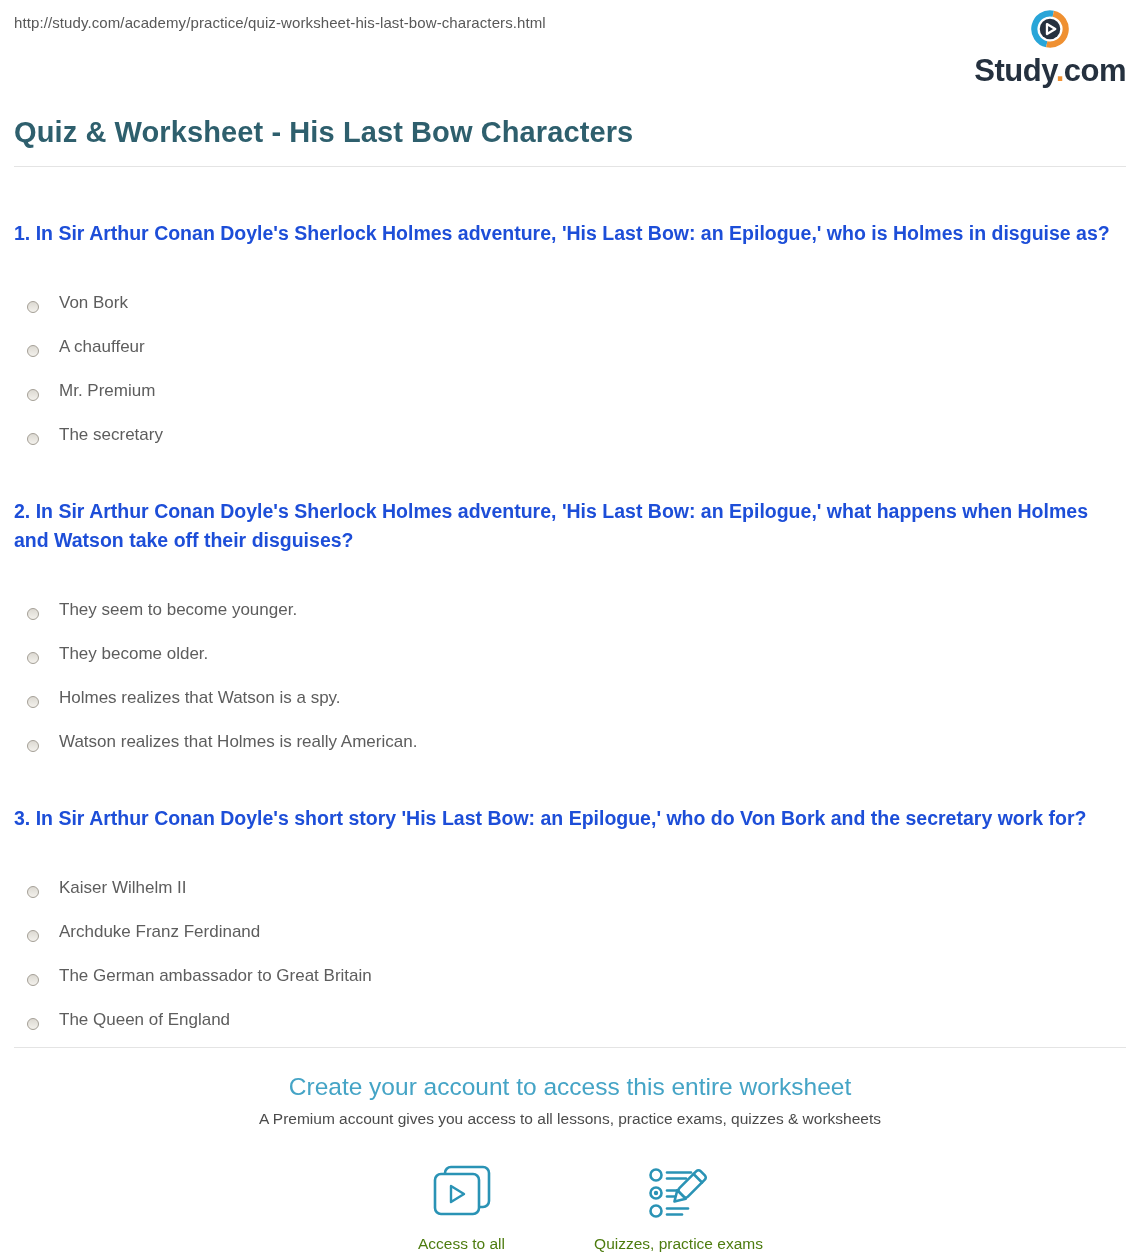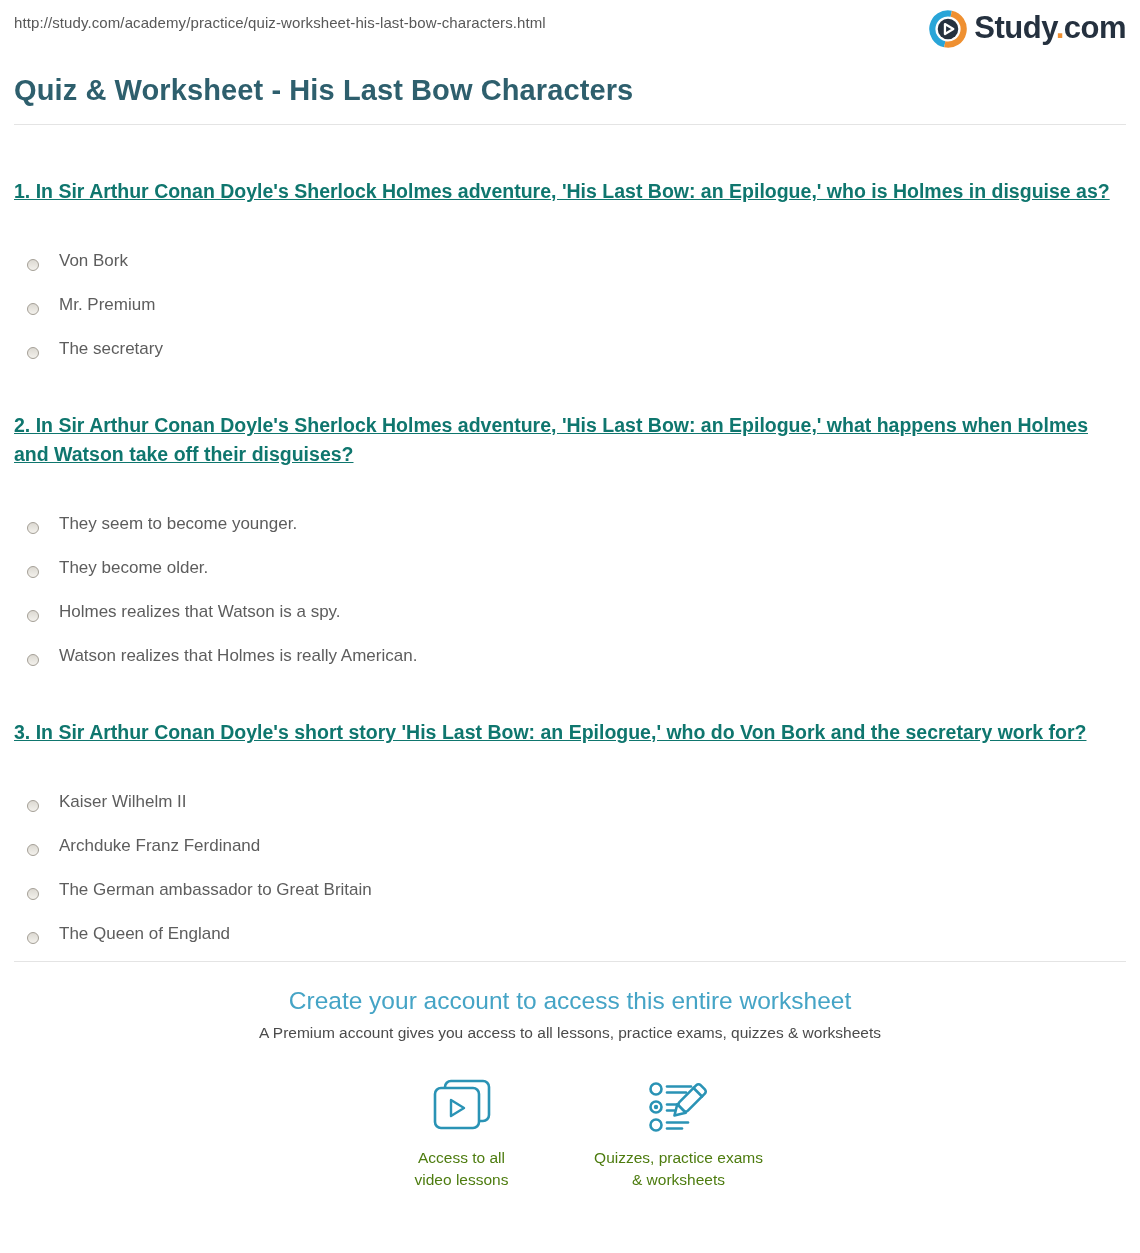--- a/index.html
+++ b/index.html
@@ -19,21 +19,21 @@
     justify-content: space-between;
     align-items: flex-start;
     padding-top: 10px;
   }
   .url {
     font-size: 15px;
     color: #585858;
     padding-top: 4px;
     letter-spacing: 0.1px;
   }
-  .logo { display: flex; align-items: center; gap: 7px; }
+  .logo { display: flex; align-items: center; gap: 7px; flex-direction: column; }
   .logo-icon { width: 38px; height: 38px; display: block; }
   .logo-text {
     font-size: 31px;
     font-weight: 700;
     color: #25313f;
     letter-spacing: -0.5px;
     line-height: 1;
     padding-bottom: 4px;
   }
   .logo-text .dot { color: #ef9031; }
@@ -51,24 +51,23 @@
     border-top: 1px solid #e4e4e4;
     margin: 17px 0 0;
   }
 
   
   .question-block { margin-top: 52px; }
   .question-block:first-of-type { margin-top: 30px; }
   .question-text {
     font-size: 19.5px;
     font-weight: 700;
-    color: #0f766e;
+    color: #1d4ed8;
     line-height: 1.45;
     max-width: 1105px;
-    text-decoration: underline;
   }
   .options { margin-top: 22px; }
   .option {
     display: flex;
     align-items: flex-end;
     height: 44px;
     padding-left: 13px;
   }
   .radio {
     width: 12px; height: 12px;
@@ -137,20 +136,24 @@
 
   <h1 class="page-title">Quiz &amp; Worksheet - His Last Bow Characters</h1>
   <hr class="rule">
 
   <div class="question-block">
     <div class="question-text">1. In Sir Arthur Conan Doyle's Sherlock Holmes adventure, 'His Last Bow: an Epilogue,' who is Holmes in disguise as?</div>
     <div class="options">
       <div class="option">
         <span class="radio"></span>
         <span class="option-label">Von Bork</span>
+      </div>
+      <div class="option">
+        <span class="radio"></span>
+        <span class="option-label">A chauffeur</span>
       </div>
       <div class="option">
         <span class="radio"></span>
         <span class="option-label">Mr. Premium</span>
       </div>
       <div class="option">
         <span class="radio"></span>
         <span class="option-label">The secretary</span>
       </div>
     </div>

